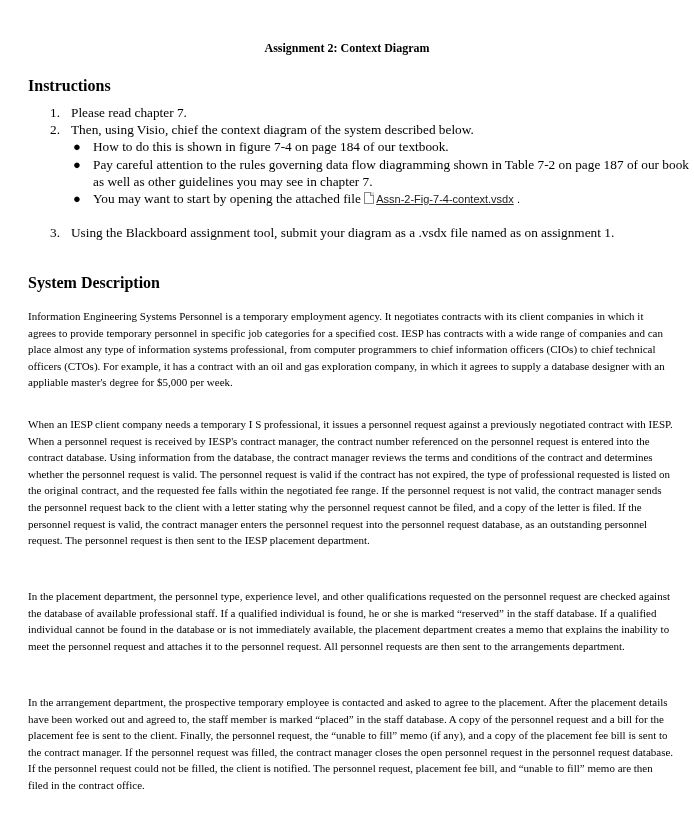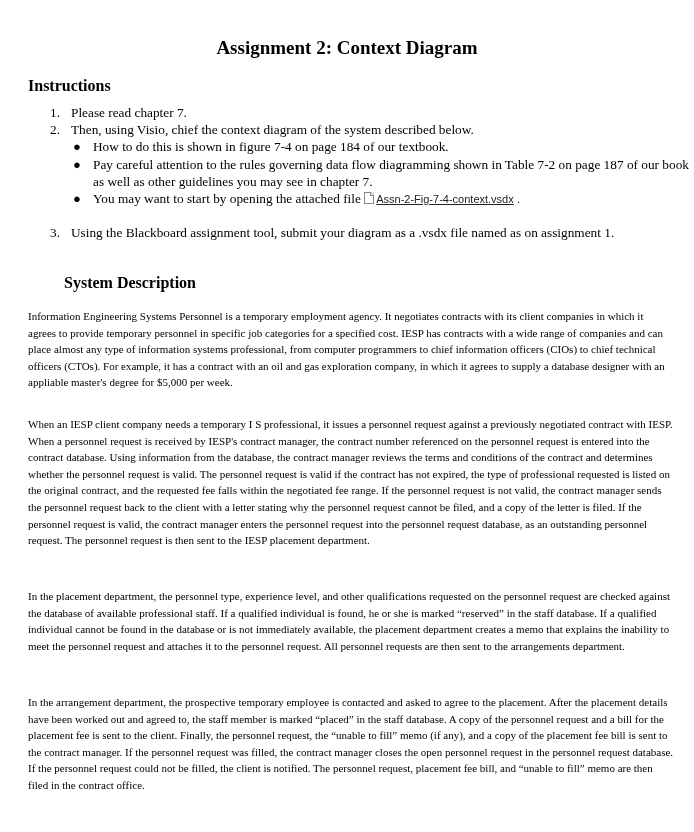--- a/index.html
+++ b/index.html
@@ -5,21 +5,21 @@
   html, body { margin: 0; padding: 0; background: #ffffff; }
   body {
     width: 694px; height: 832px; overflow: hidden;
     font-family: "Liberation Serif", "DejaVu Serif", serif;
     color: #000;
     position: relative;
   }
   .page { position: absolute; left: 0; top: 0; width: 694px; }
   .title {
     position: absolute; top: 37px; left: 0; width: 694px;
-    text-align: center; font-weight: bold; font-size: 19px; line-height: 22px;
+    text-align: center; font-weight: bold; font-size: 12px; line-height: 22px;
   }
   .h2 {
     position: absolute; left: 28px; font-weight: bold; font-size: 16px; line-height: 20px;
   }
   .body-text { font-size: 13.3px; line-height: 16.6px; }
   .ol-item { position: absolute; left: 0; width: 694px; }
   .ol-item .num { position: absolute; left: 50px; }
   .ol-item .txt { position: absolute; left: 71px; white-space: nowrap; }
   .bullet-item { position: absolute; left: 0; width: 694px; }
   .bullet-item .dot { position: absolute; left: 73px; font-size: 13px; }
@@ -76,20 +76,20 @@
       <span class="file-icon"></span><a class="file-link">Assn-2-Fig-7-4-context.vsdx</a>
       <span class="trail">.</span><br>
     </span>
   </div>
 
   <div class="ol-item body-text" style="top:225px;">
     <span class="num">3.</span>
     <span class="txt">Using the Blackboard assignment tool, submit your diagram as a .vsdx file named as on assignment 1.</span>
   </div>
 
-  <div class="h2" style="top:273px;margin-left:36px;">System Description</div>
+  <div class="h2" style="top:273px;">System Description</div>
 
   <div class="para" style="top:308px;">Information Engineering Systems Personnel is a temporary employment agency. It negotiates contracts with its client companies in which it agrees to provide temporary personnel in specific job categories for a specified cost. IESP has contracts with a wide range of companies and can place almost any type of information systems professional, from computer programmers to chief information officers (CIOs) to chief technical officers (CTOs). For example, it has a contract with an oil and gas exploration company, in which it agrees to supply a database designer with an appliable master's degree for $5,000 per week.</div>
   <div class="para" style="top:416px;">When an IESP client company needs a temporary I S professional, it issues a personnel request against a previously negotiated contract with IESP. When a personnel request is received by IESP's contract manager, the contract number referenced on the personnel request is entered into the contract database. Using information from the database, the contract manager reviews the terms and conditions of the contract and determines whether the personnel request is valid. The personnel request is valid if the contract has not expired, the type of professional requested is listed on the original contract, and the requested fee falls within the negotiated fee range. If the personnel request is not valid, the contract manager sends the personnel request back to the client with a letter stating why the personnel request cannot be filed, and a copy of the letter is filed. If the personnel request is valid, the contract manager enters the personnel request into the personnel request database, as an outstanding personnel request. The personnel request is then sent to the IESP placement department.</div>
   <div class="para" style="top:588px;">In the placement department, the personnel type, experience level, and other qualifications requested on the personnel request are checked against the database of available professional staff. If a qualified individual is found, he or she is marked “reserved” in the staff database. If a qualified individual cannot be found in the database or is not immediately available, the placement department creates a memo that explains the inability to meet the personnel request and attaches it to the personnel request. All personnel requests are then sent to the arrangements department.</div>
   <div class="para" style="top:694px;">In the arrangement department, the prospective temporary employee is contacted and asked to agree to the placement. After the placement details have been worked out and agreed to, the staff member is marked “placed” in the staff database. A copy of the personnel request and a bill for the placement fee is sent to the client. Finally, the personnel request, the “unable to fill” memo (if any), and a copy of the placement fee bill is sent to the contract manager. If the personnel request was filled, the contract manager closes the open personnel request in the personnel request database. If the personnel request could not be filled, the client is notified. The personnel request, placement fee bill, and “unable to fill” memo are then filed in the contract office.</div>
 
 </div>
 
 </body></html>

